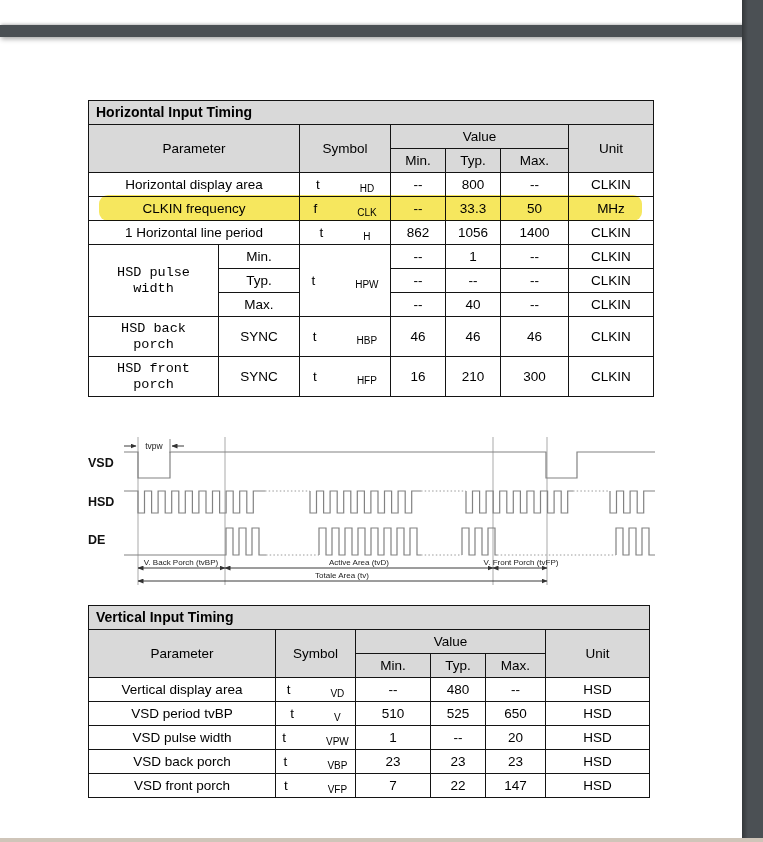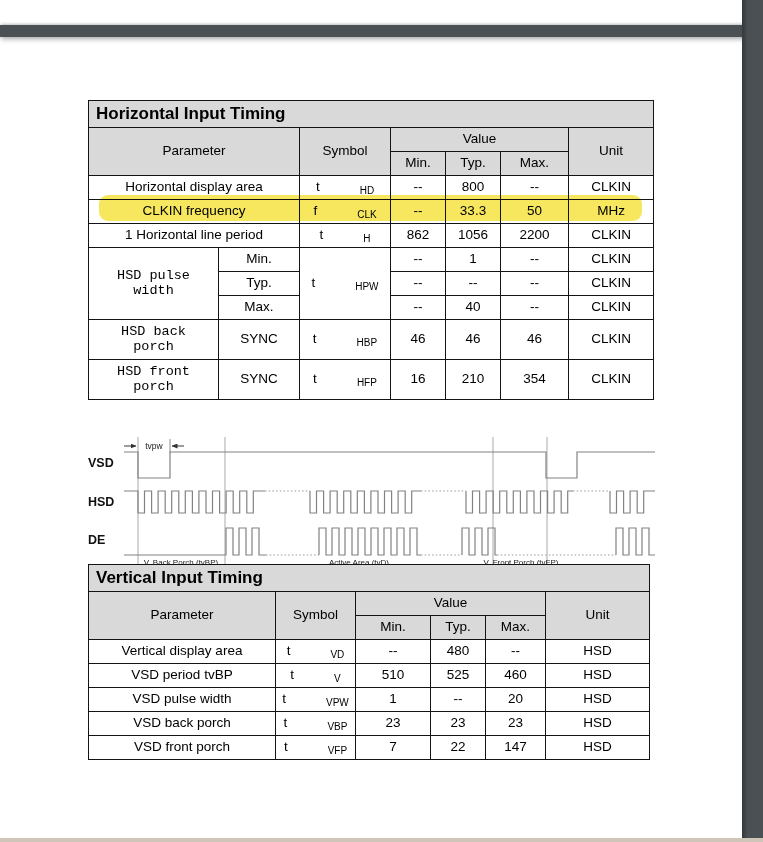--- a/index.html
+++ b/index.html
@@ -23,24 +23,24 @@
     background-image:linear-gradient(to right, rgba(0,0,0,.30), rgba(0,0,0,0) 6px);
     background-color:var(--chrome);
     z-index:4;
   }
   .bottom-strip{
     position:absolute;left:0;bottom:0;width:763px;height:4px;background:var(--strip);z-index:6;
   }
   
   .tbl-wrap{position:absolute;}
   .h-wrap{left:88px;top:100px;width:565px;}
-  .v-wrap{left:88px;top:564px;width:561px;}
+  .v-wrap{left:88px;top:605px;width:561px;}
   table{border-collapse:collapse;width:100%;table-layout:fixed;font-size:13.5px;line-height:1.15;}
   td,th{border:1px solid #141414;text-align:center;vertical-align:middle;padding:0;font-weight:normal;overflow:hidden;}
-  .title-cell{background:#d9d9d9;font-weight:bold;text-align:left;padding:3px 0 3px 7px;font-size:17px;}
+  .title-cell{background:#d9d9d9;font-weight:bold;text-align:left;padding:3px 0 3px 7px;font-size:14px;}
   .hdr{background:#d9d9d9;}
   tr.r24{height:24px;}
   tr.r40{height:40px;}
   .wrapcell{padding:0 18px;font-family:Liberation Mono, monospace;}
   sub{font-size:10px;line-height:0;vertical-align:-3px;margin-left:40px;}
   .marker{
     position:absolute;left:11px;top:95px;width:543px;height:26px;
     background:var(--hl);mix-blend-mode:multiply;border-radius:9px;pointer-events:none;
   }
   
@@ -103,21 +103,21 @@
         <td>--</td>
         <td>33.3</td>
         <td>50</td>
         <td>MHz</td>
       </tr>
       <tr class="r24">
         <td colspan="2">1 Horizontal line period</td>
         <td><span>t</span><sub>H</sub></td>
         <td>862</td>
         <td>1056</td>
-        <td>2200</td>
+        <td>1400</td>
         <td>CLKIN</td>
       </tr>
       <tr class="r24">
         <td rowspan="3" class="wrapcell">HSD pulse width</td>
         <td>Min.</td>
         <td rowspan="3"><span>t</span><sub>HPW</sub></td>
         <td>--</td>
         <td>1</td>
         <td>--</td>
         <td>CLKIN</td>
@@ -144,21 +144,21 @@
         <td>46</td>
         <td>46</td>
         <td>CLKIN</td>
       </tr>
       <tr class="r40">
         <td class="wrapcell">HSD front porch</td>
         <td>SYNC</td>
         <td><span>t</span><sub>HFP</sub></td>
         <td>16</td>
         <td>210</td>
-        <td>354</td>
+        <td>300</td>
         <td>CLKIN</td>
       </tr>
     </tbody>
       </table>
     <div class="marker"></div>
   </div>
 
   <div class="diagram">
     <svg width="575" height="170" viewBox="0 0 575 170" xmlns="http://www.w3.org/2000/svg">
       <defs>
@@ -230,21 +230,21 @@
         <td>--</td>
         <td>480</td>
         <td>--</td>
         <td>HSD</td>
       </tr>
       <tr class="r24">
         <td>VSD period tvBP</td>
         <td><span>t</span><sub>V</sub></td>
         <td>510</td>
         <td>525</td>
-        <td>460</td>
+        <td>650</td>
         <td>HSD</td>
       </tr>
       <tr class="r24">
         <td>VSD pulse width</td>
         <td><span>t</span><sub>VPW</sub></td>
         <td>1</td>
         <td>--</td>
         <td>20</td>
         <td>HSD</td>
       </tr>

